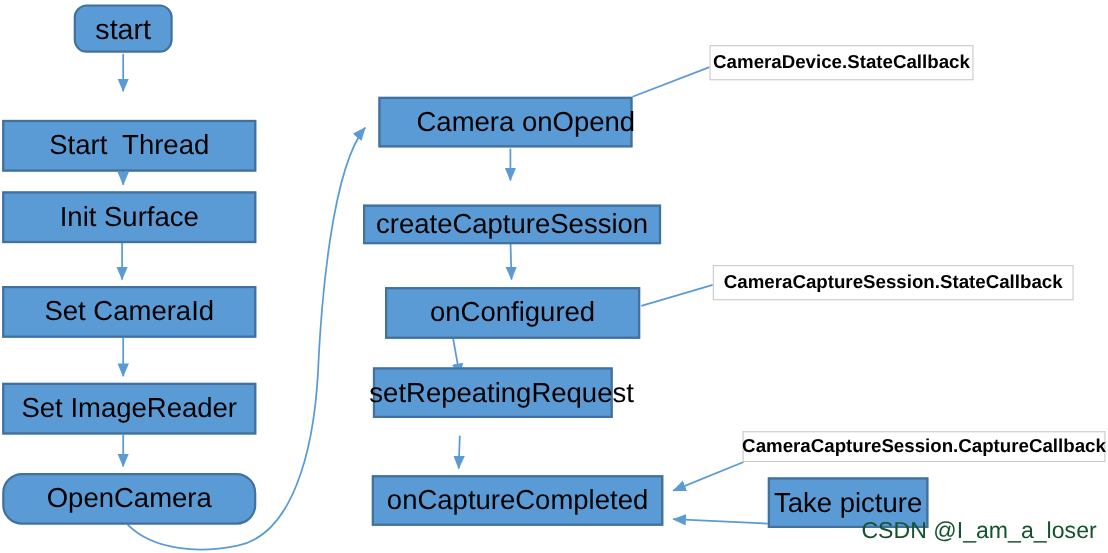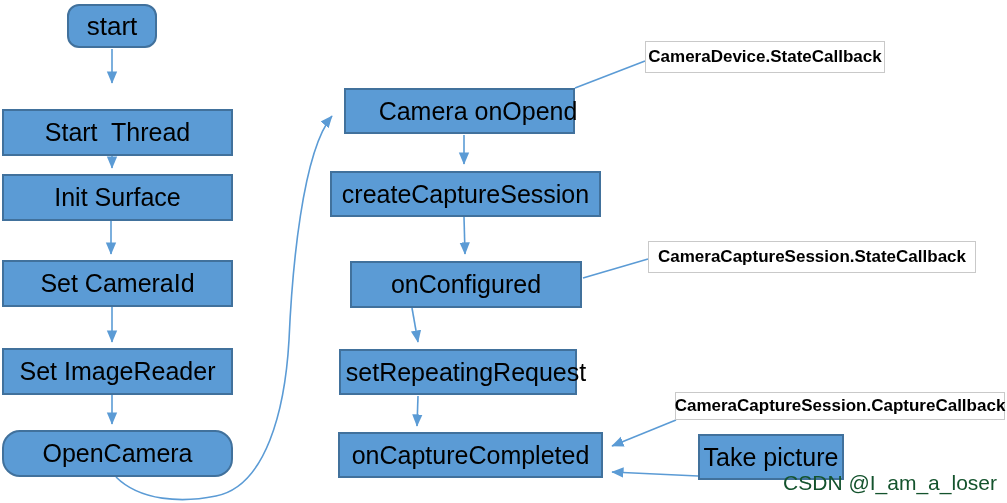--- a/index.html
+++ b/index.html
@@ -53,23 +53,23 @@
     white-space: pre;
   }
   
   #n-start                  { left: 67px;  top: 4px;   width: 90px;  height: 44px; }
   #n-start-thread           { left: 2px;   top: 89px;  width: 231px; height: 47px; margin-top: 20px; }
   #n-init-surface           { left: 2px;   top: 174px; width: 231px; height: 47px; }
   #n-set-camera-id          { left: 2px;   top: 260px; width: 231px; height: 47px; }
   #n-set-image-reader       { left: 2px;   top: 348px; width: 231px; height: 47px; }
   #n-open-camera            { left: 2px;   top: 430px; width: 231px; height: 47px; border-radius: 18px; }
   #n-camera-on-opend        { left: 344px; top: 88px;  width: 231px; height: 46px; padding-left: 37px; }
-  #n-create-capture-session { left: 330px; top: 171px; width: 271px; height: 46px; }
+  #n-create-capture-session { left: 330px; top: 186px; width: 271px; height: 36px; }
   #n-on-configured          { left: 350px; top: 261px; width: 232px; height: 47px; }
-  #n-set-repeating-request  { left: 339px; top: 349px; width: 238px; height: 46px; padding-left: 16px; }
+  #n-set-repeating-request  { left: 339px; top: 334px; width: 218px; height: 46px; padding-left: 16px; }
   #n-on-capture-completed   { left: 338px; top: 432px; width: 265px; height: 46px; }
   #n-take-picture           { left: 698px; top: 434px; width: 146px; height: 46px; }
   
   #a-device-state-callback     { left: 645px; top: 41px;  width: 240px; height: 32px; }
   #a-session-state-callback    { left: 648px; top: 241px; width: 328px; height: 32px; }
   #a-session-capture-callback  { left: 675px; top: 392px; width: 330px; height: 28px; }
 </style>
 </head>
 <body>
 

